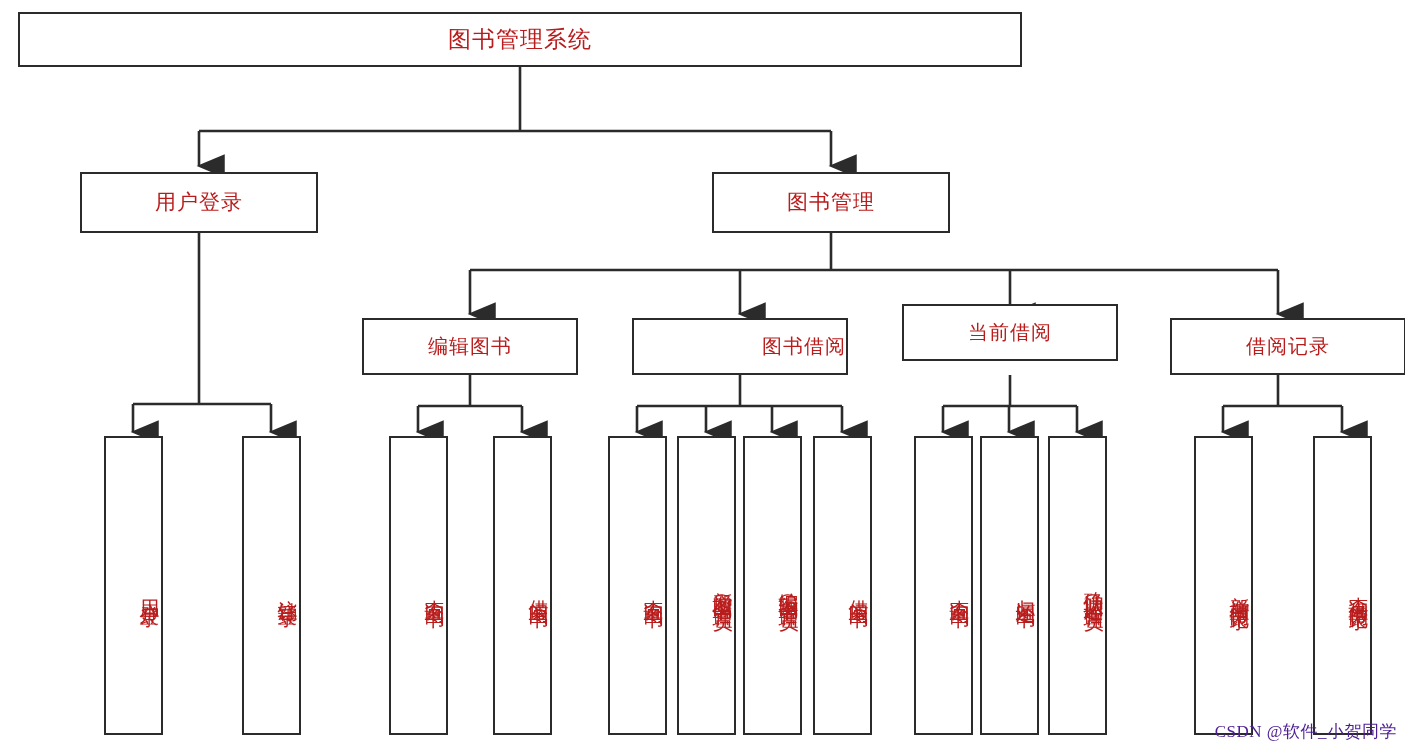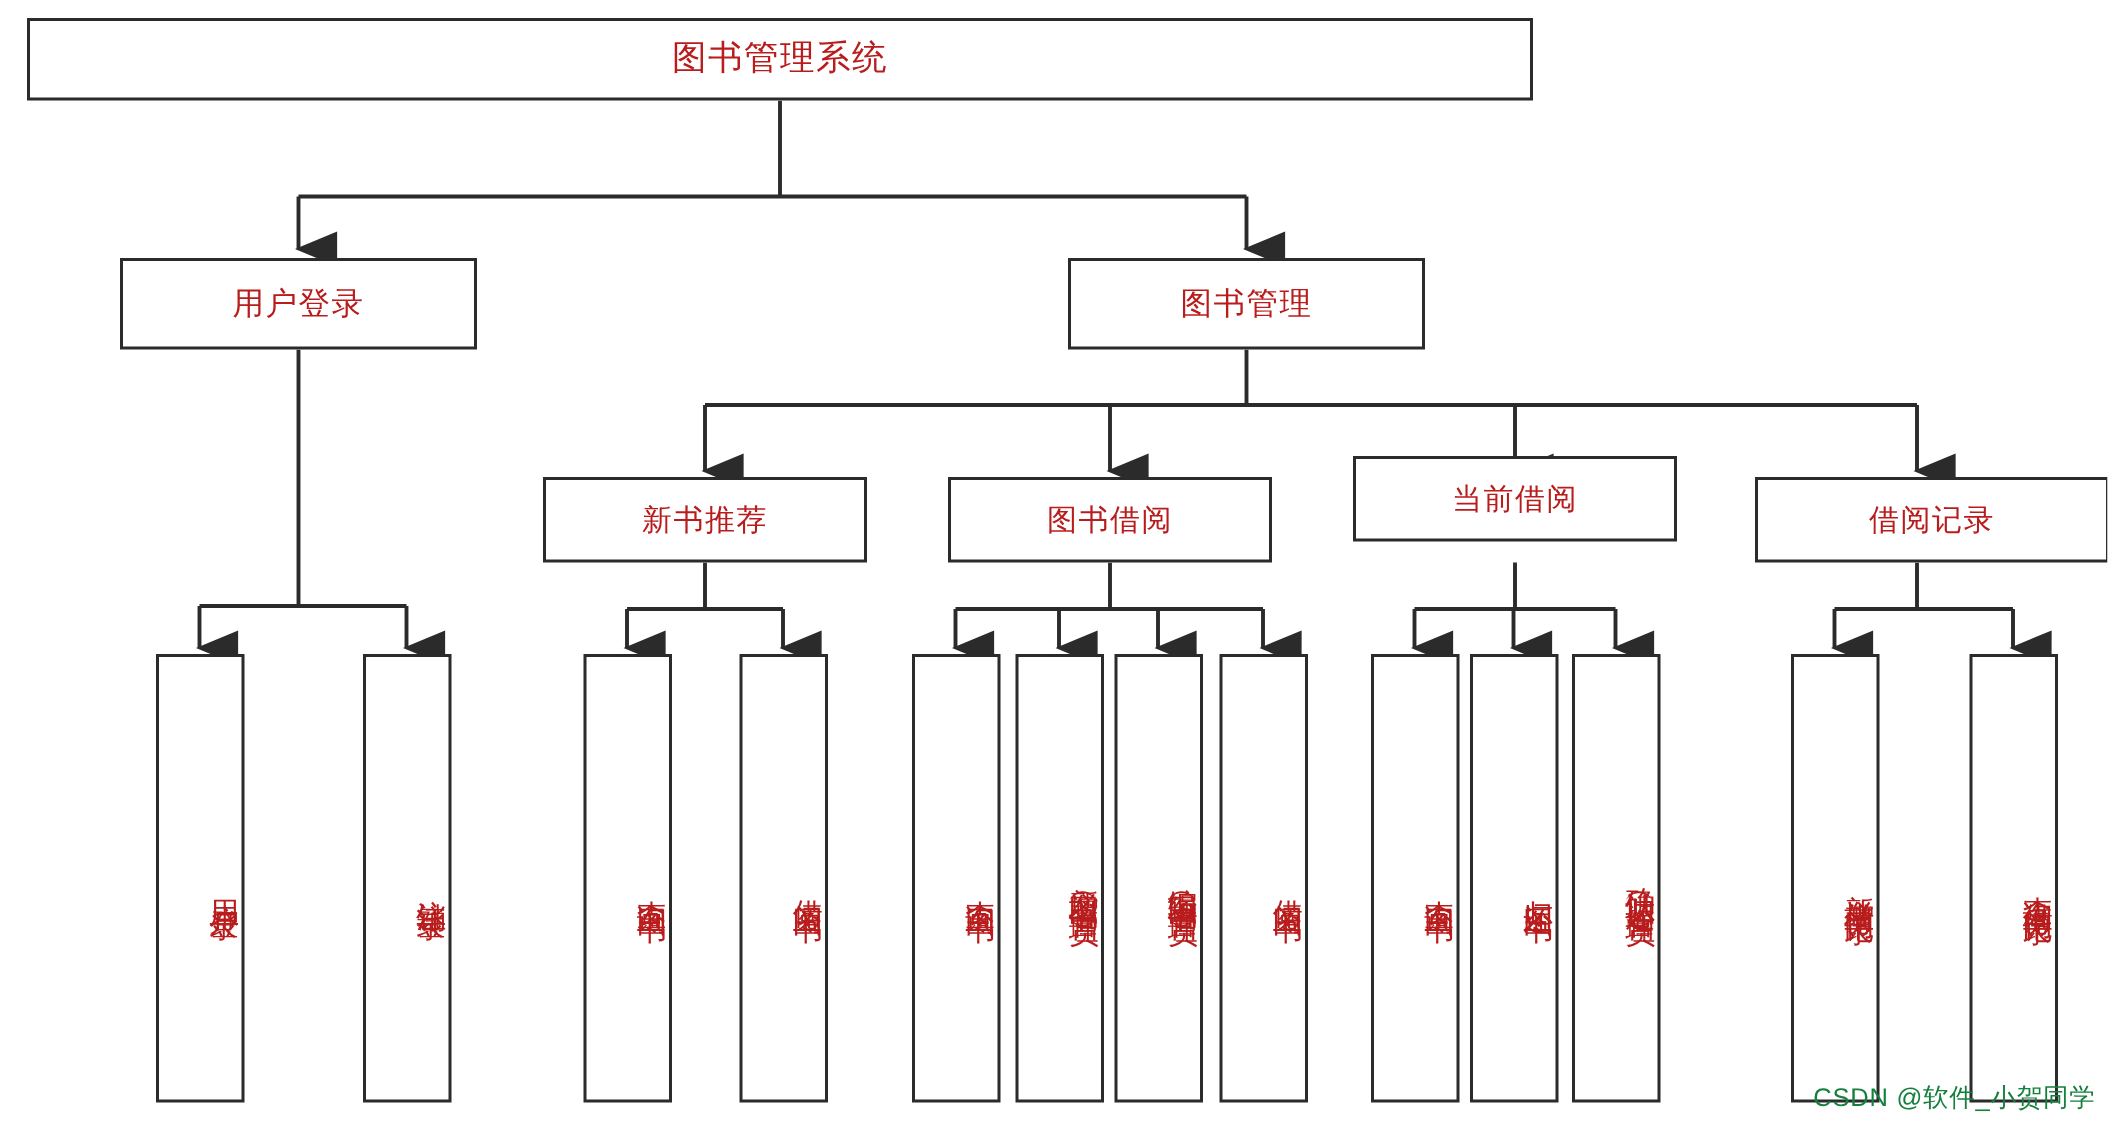--- a/index.html
+++ b/index.html
@@ -64,25 +64,25 @@
   .node.leaf .label{
     writing-mode:vertical-rl;
     text-orientation:upright;
     white-space:nowrap;
   }
   #watermark{
     position:absolute;
     right:8px;
     bottom:4px;
     font-size:17px;
-    color:#15803d;
+    color:#4c1d95;
     letter-spacing:0.5px;
     z-index:5;
     white-space:nowrap;
-    font-family:Liberation Sans, sans-serif;
+    font-family:Liberation Serif, serif;
   }
 </style>
 </head>
 <body>
 
 <div id="canvas">
 
   <svg id="wires" viewBox="0 0 1405 747">
     <defs>
       <marker id="arrow" viewBox="0 0 10 12" refX="5" refY="11" markerWidth="9" markerHeight="11" orient="auto-start-reverse">
@@ -139,23 +139,23 @@
   </div>
 
   <div class="node lvl1" style="left:80px;top:172px;width:238px;height:61px;">
     <span class="label">用户登录</span>
   </div>
   <div class="node lvl1" style="left:712px;top:172px;width:238px;height:61px;text-align:right;">
     <span class="label">图书管理</span>
   </div>
 
   <div class="node lvl2" style="left:362px;top:318px;width:216px;height:57px;">
-    <span class="label">新书推荐</span>
-  </div>
-  <div class="node lvl2" style="left:632px;top:318px;width:216px;height:57px;">
+    <span class="label">编辑图书</span>
+  </div>
+  <div class="node lvl2" style="left:632px;top:318px;width:216px;height:57px;justify-content:flex-end;">
     <span class="label">图书借阅</span>
   </div>
   <div class="node lvl2" style="left:902px;top:304px;width:216px;height:57px;">
     <span class="label">当前借阅</span>
   </div>
   <div class="node lvl2" style="left:1170px;top:318px;width:236px;height:57px;">
     <span class="label">借阅记录</span>
   </div>
 
   <div class="node leaf" style="left:104px;top:436px;width:59px;height:299px;">

